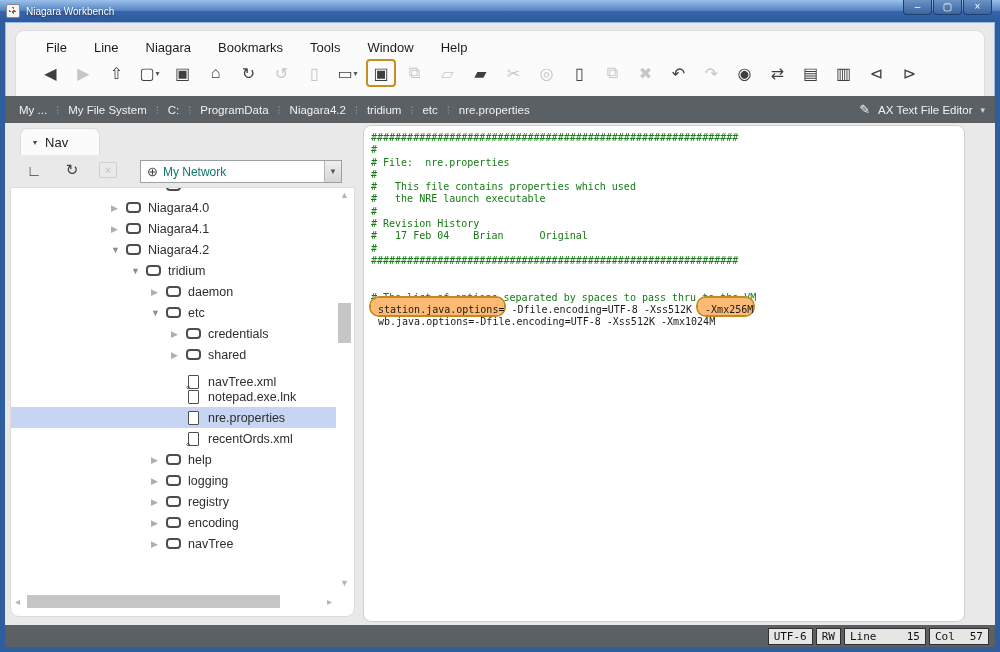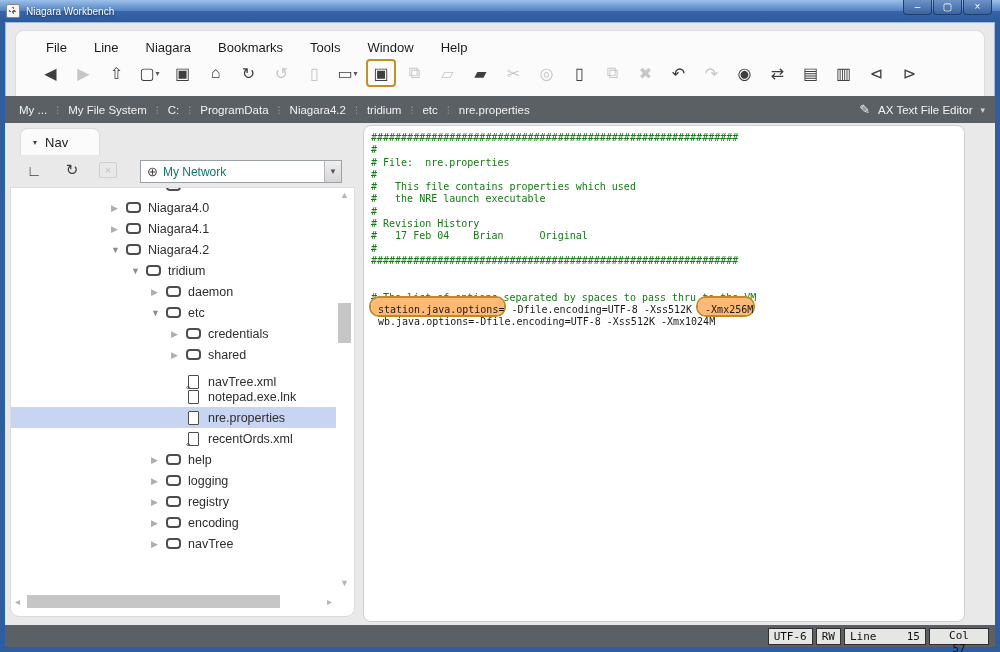--- a/index.html
+++ b/index.html
@@ -102,21 +102,21 @@
   .seg.comment { color:#157a15; }
   .seg.code { color:#1a1a1a; }
   .seg.hlbox { box-shadow:0 0 0 2px #c28a1e; border-radius:8px; background:#fdba74; }
 
   .statusbar { height:22px; background:#5b6065; display:flex; align-items:center;
     justify-content:flex-end; gap:3px; padding-right:6px; }
   .scell { background:#e6e6e4; border:1px solid #2f2f2f; height:17px;
     font-family:"DejaVu Sans Mono", monospace; font-size:11px; color:#111;
     display:flex; align-items:center; padding:0 5px; }
   .scell.pair { justify-content:space-between; }
-  .scell.line { width:82px; } .scell.col { width:60px;flex-direction:column; }
+  .scell.line { width:82px; } .scell.col { width:60px; }
 </style>
 </head>
 <body>
 
 <div class="window">
   <div class="titlebar">
     <div class="app-icon"></div>
     <div class="win-title">Niagara Workbench</div>
     <div class="win-controls">
         <div class="win-btn">‒</div>

